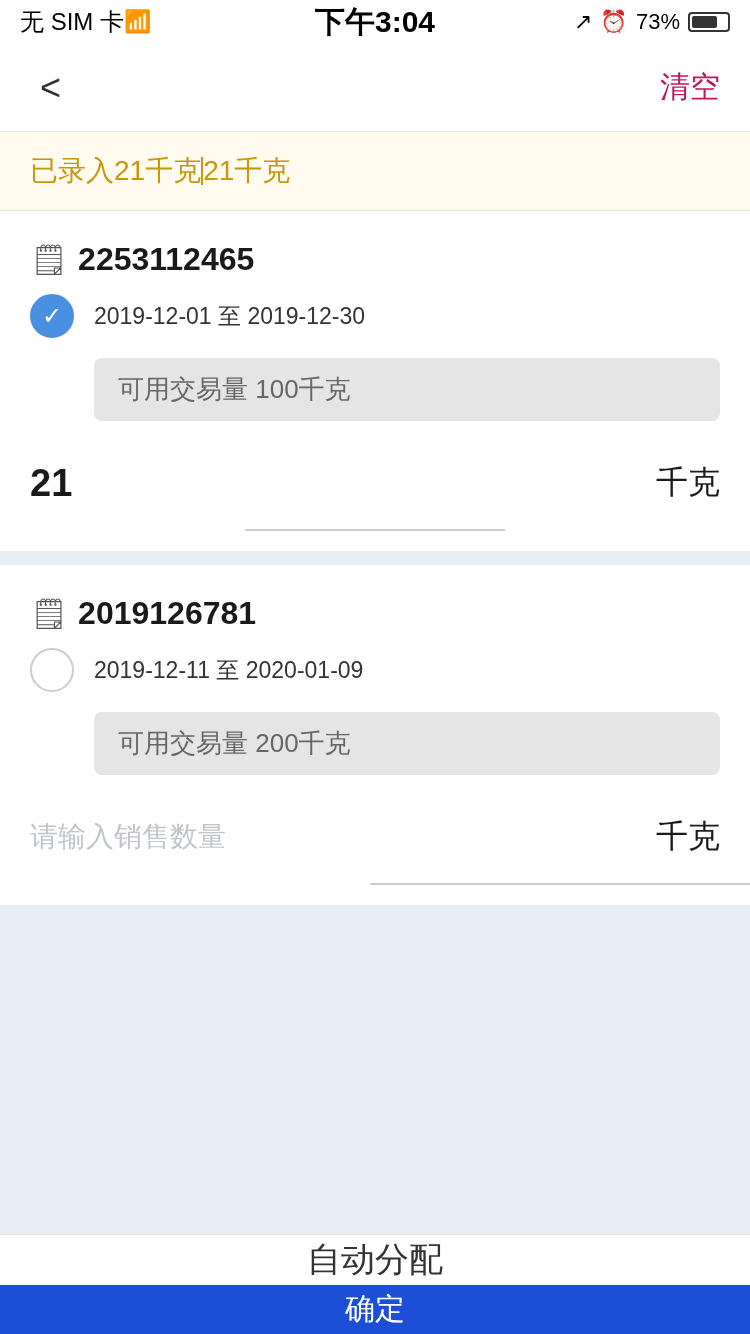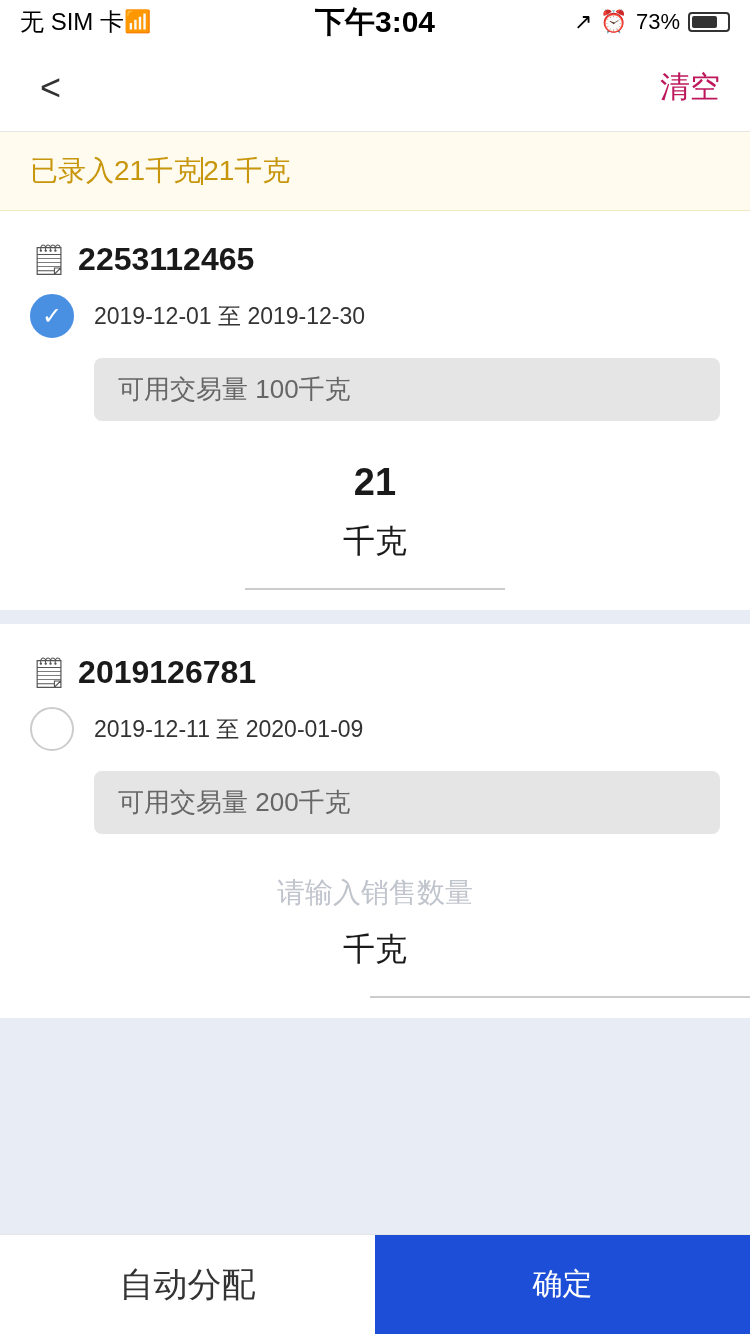--- a/index.html
+++ b/index.html
@@ -166,21 +166,20 @@
       font-size: 26px;
       color: #666;
       margin-left: 64px;
     }
     .qty-input-row {
       display: flex;
       align-items: center;
       justify-content: space-between;
       padding: 20px 30px 24px;
       gap: 16px;
-      flex-direction: column;
     }
     .qty-value {
       font-size: 38px;
       font-weight: 600;
       color: #1a1a1a;
     }
     .qty-unit {
       font-size: 32px;
       color: #1a1a1a;
     }
@@ -219,20 +218,21 @@
 
     
     .bottom-bar {
       position: fixed;
       bottom: 0;
       width: 750px;
       height: 100px;
       display: flex;
       background: #fff;
       border-top: 1px solid #e5e5e5;
+      flex-direction: column;
     }
     .btn-auto {
       flex: 1;
       display: flex;
       align-items: center;
       justify-content: center;
       font-size: 34px;
       color: #333;
       background: #fff;
       cursor: pointer;

